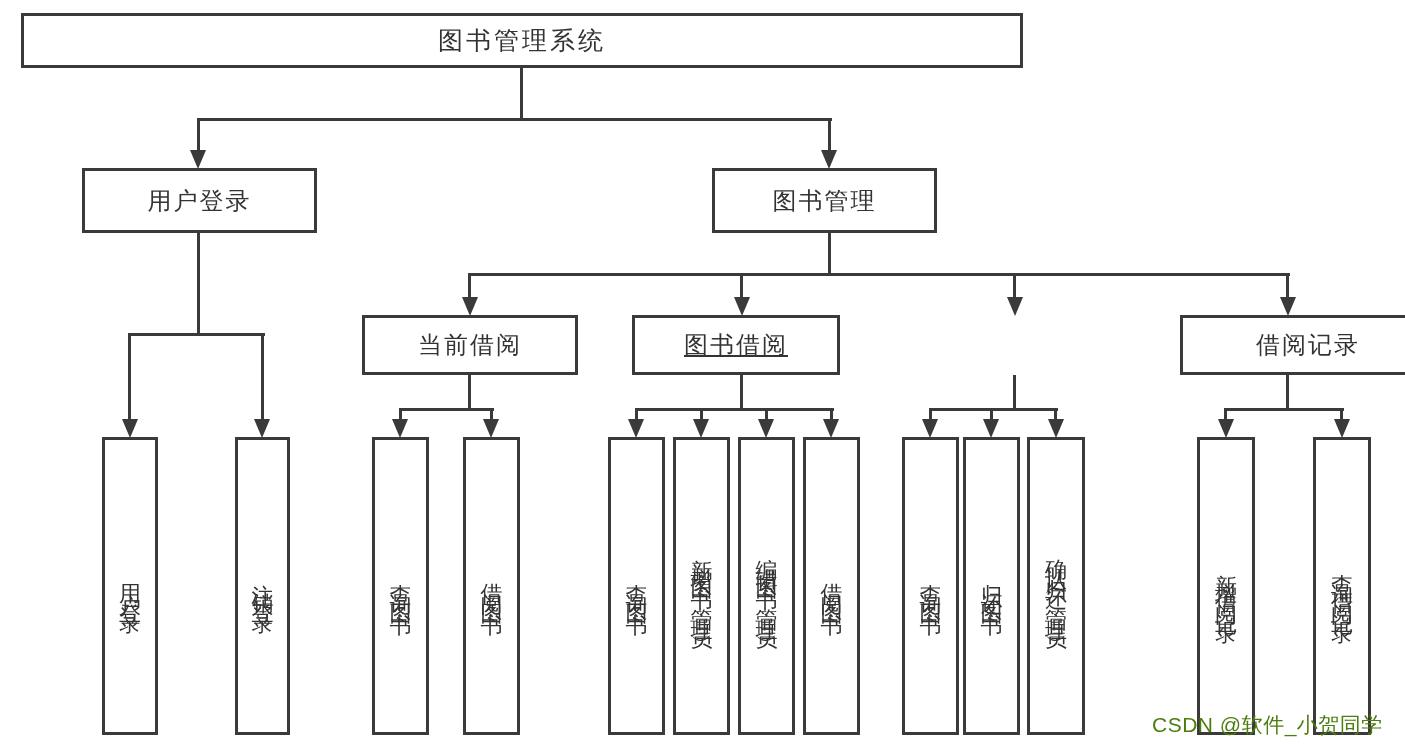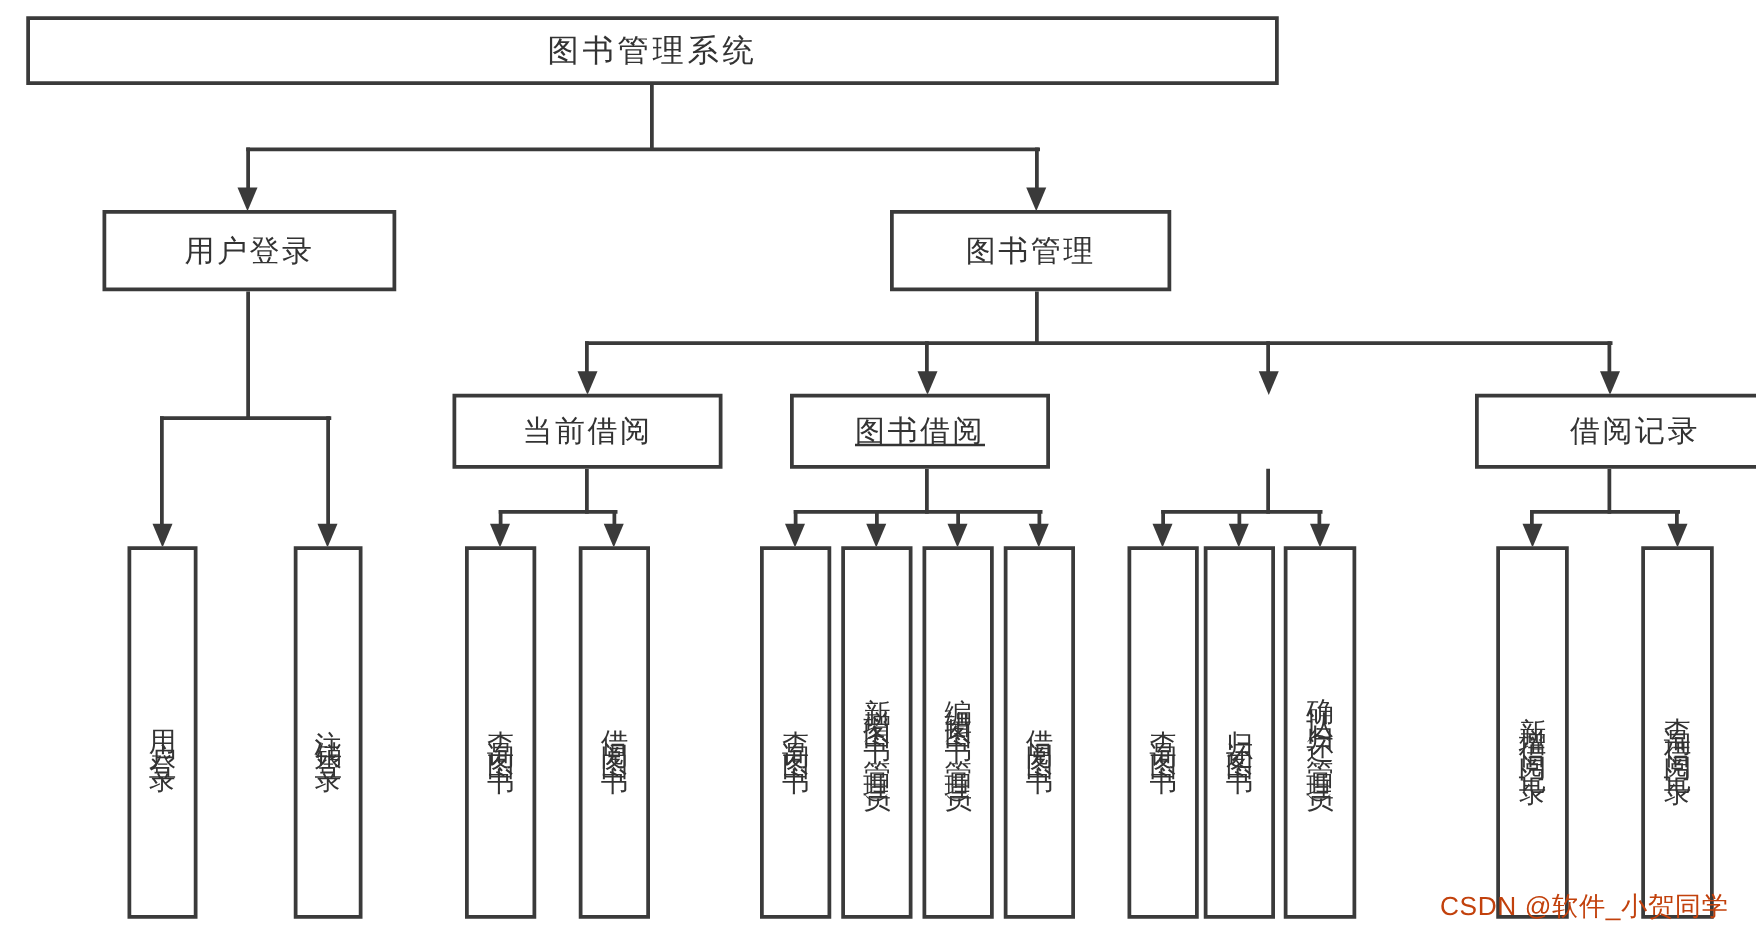--- a/index.html
+++ b/index.html
@@ -18,21 +18,21 @@
     writing-mode:vertical-rl;text-orientation:mixed;
     font-size:22px;letter-spacing:10px;line-height:1;
   }
   .line{position:absolute;background:#3a3a3a;z-index:1;}
   .arrow{
     position:absolute;width:0;height:0;z-index:1;
     border-left:8px solid transparent;border-right:8px solid transparent;
     border-top:19px solid #3a3a3a;
   }
   .watermark{
-    position:absolute;left:1152px;top:711px;font-size:21px;color:#c2410c;
+    position:absolute;left:1152px;top:711px;font-size:21px;color:#4d7c0f;
     letter-spacing:0.5px;z-index:5;white-space:nowrap;
   }
 </style>
 </head>
 <body>
 
 <div class="canvas">
 
   <div class="line" style="left:520px;top:68px;width:3px;height:52px;"></div>
   <div class="line" style="left:197px;top:118px;width:635px;height:3px;"></div>

